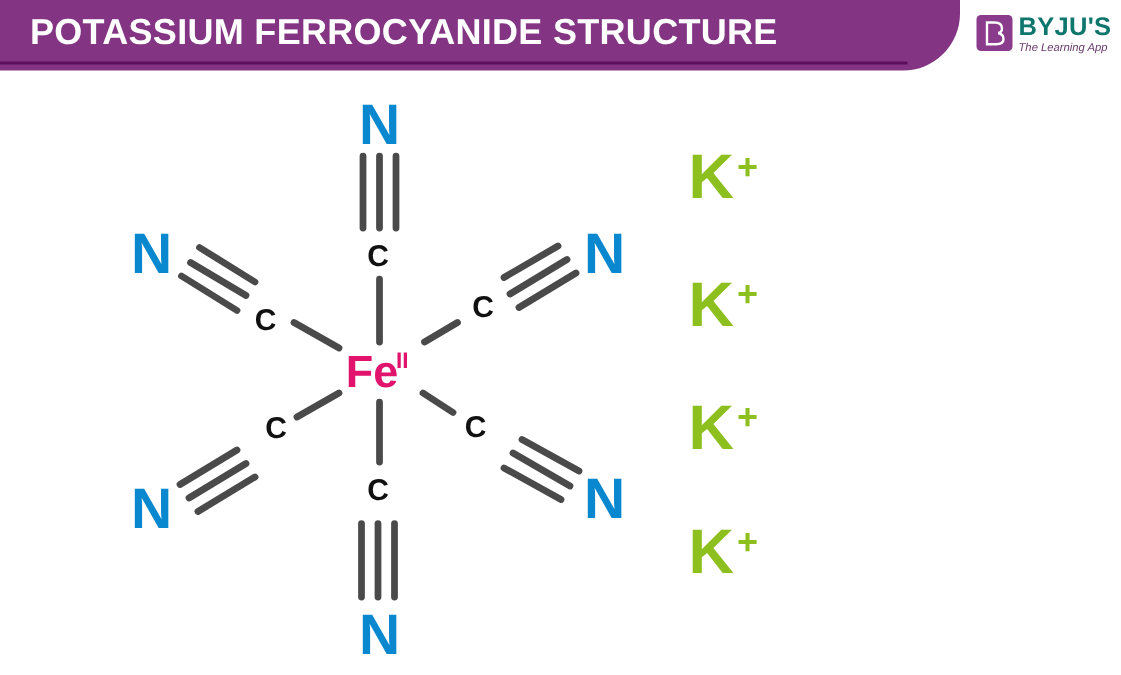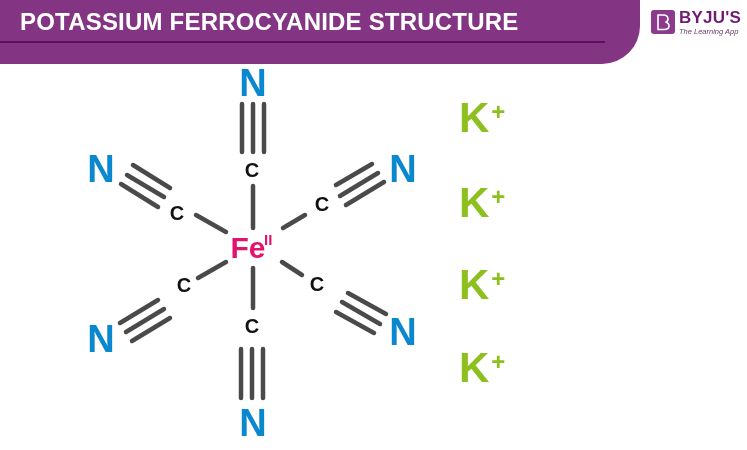--- a/index.html
+++ b/index.html
@@ -1,37 +1,37 @@
 <!DOCTYPE html>
 <html><head>
 <meta charset="utf-8">
 <style>
   html, body { margin: 0; padding: 0; }
   body {
     width: 747px; height: 450px; background: #ffffff; overflow: hidden;
     position: relative; font-family: "Liberation Sans", sans-serif;
   }
   .banner {
-    position: absolute; left: 0; top: 0; width: 640px; height: 64px;
+    position: absolute; left: 0; top: 0; width: 640px; height: 47px;
     background: #833584; border-bottom-right-radius: 38px;
   }
   .banner-line {
     position: absolute; left: 0; top: 41px; width: 605px; height: 2px; background: #5d0f5e;
   }
   .banner-title {
     position: absolute; left: 20px; top: 8px; color: #ffffff; font-weight: bold;
     font-size: 24px; letter-spacing: 0.2px; white-space: nowrap;
   }
   .logo { position: absolute; left: 651px; top: 9px; width: 90px; height: 30px; }
   .logo-box {
     position: absolute; left: 0; top: 1px; width: 24px; height: 24px;
     background: #8a3b8c; border-radius: 3px;
   }
   .logo-brand {
-    position: absolute; left: 28px; top: -1px; font-weight: bold; font-size: 17px; color: #701a75;
+    position: absolute; left: 28px; top: -1px; font-weight: bold; font-size: 17px; color: #0f766e;
     letter-spacing: 0.2px;
   }
   .logo-tag {
     position: absolute; left: 28px; top: 18px; font-size: 7.5px; color: #6a3a6c; white-space: nowrap; font-style: italic;
   }
   svg.mol { position: absolute; left: 0; top: 0; }
   .atom-n { font-family: "Liberation Sans", sans-serif; font-weight: bold; font-size: 38px; fill: #0a88cf; }
   .atom-c { font-family: "Liberation Sans", sans-serif; font-weight: bold; font-size: 20px; fill: #111111; }
   .atom-fe { font-family: "Liberation Sans", sans-serif; font-weight: bold; font-size: 30px; fill: #e2136d; }
   .atom-fe-ox { font-family: "Liberation Sans", sans-serif; font-weight: bold; font-size: 15px; fill: #e2136d; }

